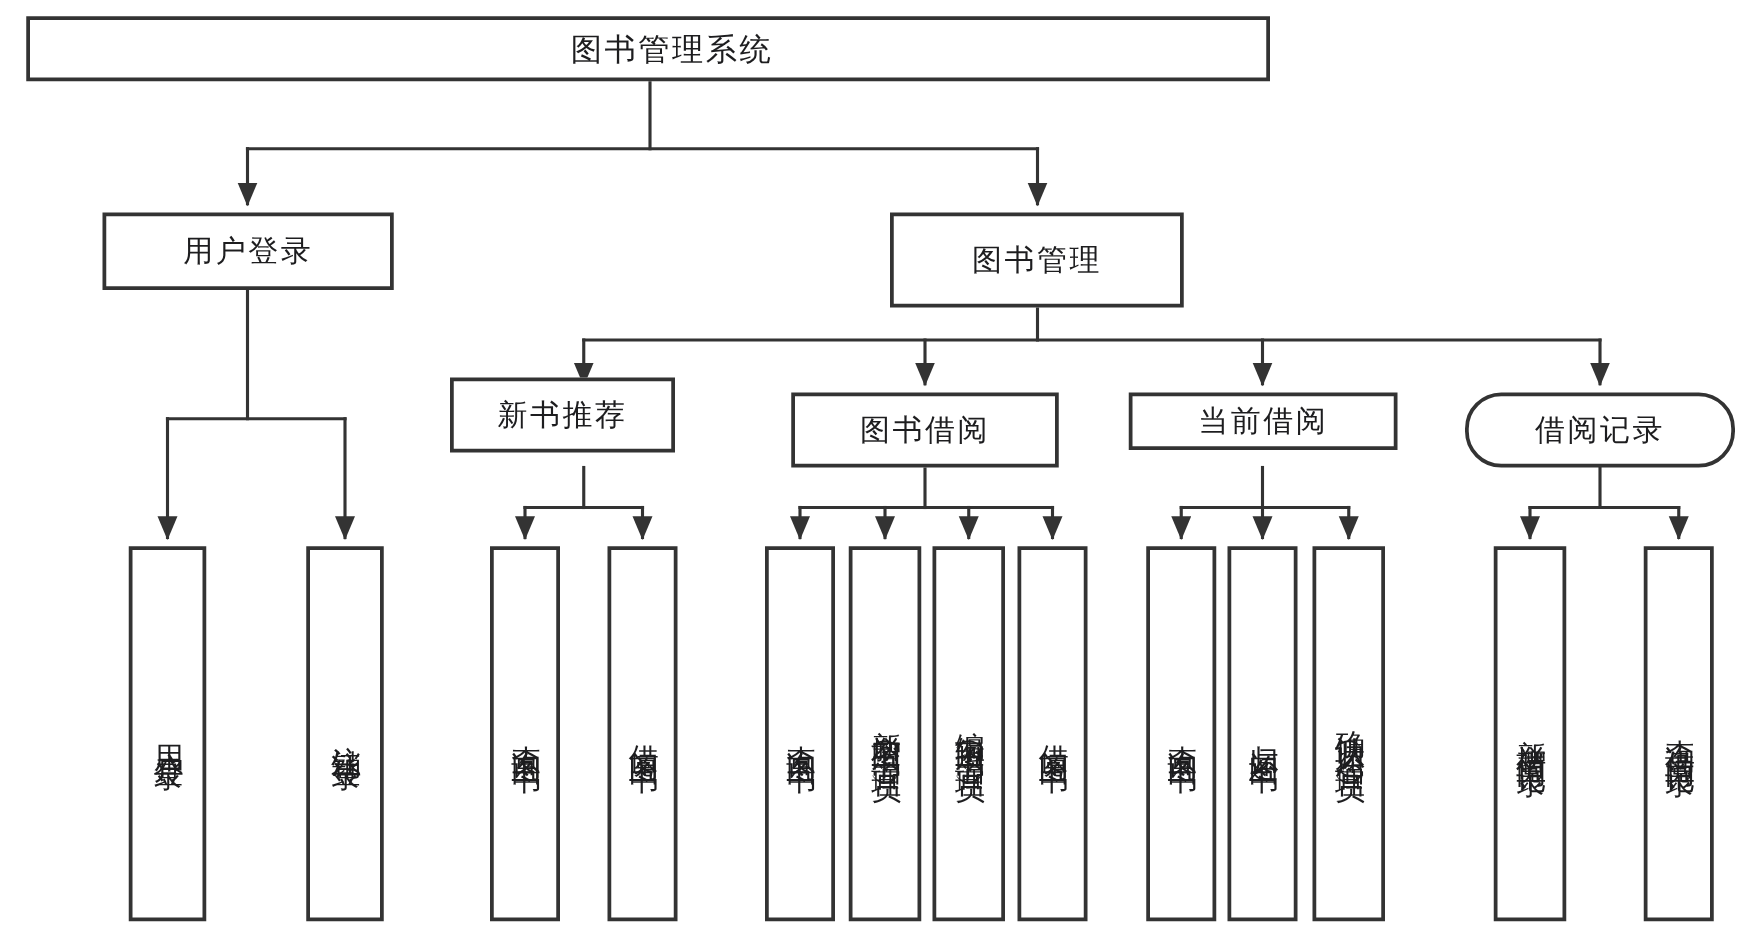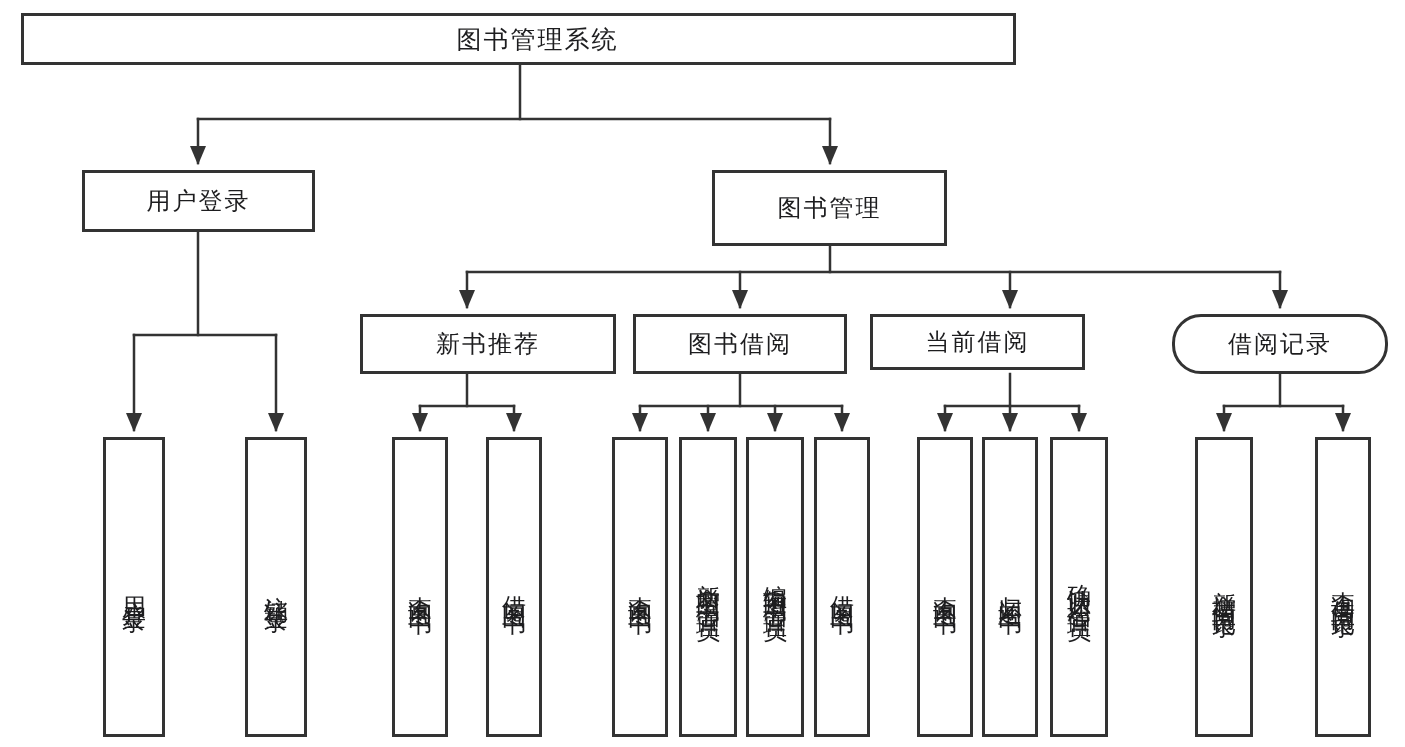--- a/index.html
+++ b/index.html
@@ -17,23 +17,23 @@
   .leaf{
     position:absolute;box-sizing:border-box;border:3px solid #333333;background:#ffffff;
     display:flex;align-items:center;justify-content:center;
     font-size:24px;color:#1d1d1f;z-index:1;top:437px;height:300px;
   }
   .leaf .vtext{writing-mode:vertical-rl;text-orientation:mixed;letter-spacing:5px;line-height:1;}
   
   .b-root{left:21px;top:13px;width:995px;height:52px;}
   .b-login{left:82px;top:170px;width:233px;height:62px;}
   .b-mgmt{left:712px;top:170px;width:235px;height:76px;}
-  .b-newrec{left:360px;top:314px;width:256px;height:60px;}
+  .b-newrec{left:360px;top:302px;width:180px;height:60px;}
   .b-borrow{left:633px;top:314px;width:214px;height:60px;}
-  .b-current{left:870px;top:314px;width:215px;height:56px;}
+  .b-current{left:903px;top:314px;width:215px;height:46px;}
   .b-records{left:1172px;top:314px;width:216px;height:60px;border-radius:29px;}
   .b-l-userlogin{left:103px;width:62px;}
   .b-l-logout{left:245px;width:62px;}
   .b-l-query1{left:392px;width:56px;}
   .b-l-borrow1{left:486px;width:56px;}
   .b-l-query2{left:612px;width:56px;}
   .b-l-addbook{left:679px;width:58px;}
   .b-l-editbook{left:746px;width:58px;}
   .b-l-borrow2{left:814px;width:56px;}
   .b-l-query3{left:917px;width:56px;}

